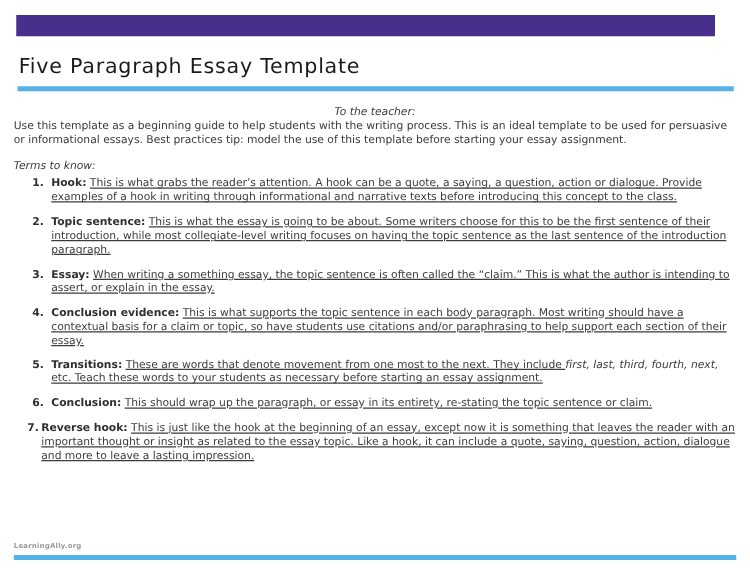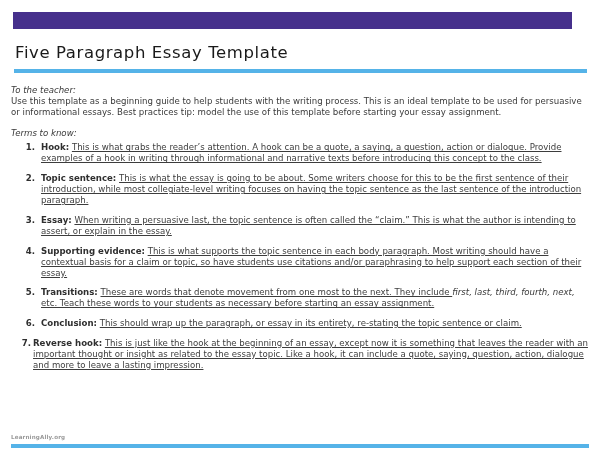--- a/index.html
+++ b/index.html
@@ -61,20 +61,21 @@
     top: 85px;
     width: 578px;
     font-size: 8.6px;
     line-height: 11.1px;
     color: #3a3a3a;
   }
 
   .lead-label {
     font-style: italic;
     display: block;
+    text-align: center;
   }
 
   .lead-body {
     display: block;
     margin-top: 0px;
   }
 
   .terms-label {
     font-style: italic;
     display: block;
@@ -167,25 +168,25 @@
 
       <li>
         <span class="num">1.</span><span class="term">Hook:</span> <span class="term-body">This is what grabs the reader’s attention. A hook can be a quote, a saying, a question, action or dialogue. Provide examples of a hook in writing through informational and narrative texts before introducing this concept to the class.</span>
       </li>
 
       <li>
         <span class="num">2.</span><span class="term">Topic sentence:</span> <span class="term-body">This is what the essay is going to be about. Some writers choose for this to be the first sentence of their introduction, while most collegiate-level writing focuses on having the topic sentence as the last sentence of the introduction paragraph.</span>
       </li>
 
       <li>
-        <span class="num">3.</span><span class="term">Essay:</span> <span class="term-body">When writing a persuasive last, the topic sentence is often called the “claim.” This is what the author is intending to assert, or explain in the essay.</span>
-      </li>
-
-      <li>
-        <span class="num">4.</span><span class="term">Supporting evidence:</span> <span class="term-body">This is what supports the topic sentence in each body paragraph. Most writing should have a contextual basis for a claim or topic, so have students use citations and/or paraphrasing to help support each section of their essay.</span>
+        <span class="num">3.</span><span class="term">Essay:</span> <span class="term-body">When writing a something essay, the topic sentence is often called the “claim.” This is what the author is intending to assert, or explain in the essay.</span>
+      </li>
+
+      <li>
+        <span class="num">4.</span><span class="term">Conclusion evidence:</span> <span class="term-body">This is what supports the topic sentence in each body paragraph. Most writing should have a contextual basis for a claim or topic, so have students use citations and/or paraphrasing to help support each section of their essay.</span>
       </li>
 
       <li>
         <span class="num">5.</span><span class="term">Transitions:</span> <span class="term-body">These are words that denote movement from one most to the next. They include </span><em class="it">first, last, third, fourth, next,</em><span class="term-body"> etc. Teach these words to your students as necessary before starting an essay assignment.</span>
       </li>
 
       <li>
         <span class="num">6.</span><span class="term">Conclusion:</span> <span class="term-body">This should wrap up the paragraph, or essay in its entirety, re-stating the topic sentence or claim.</span>
       </li>
 

